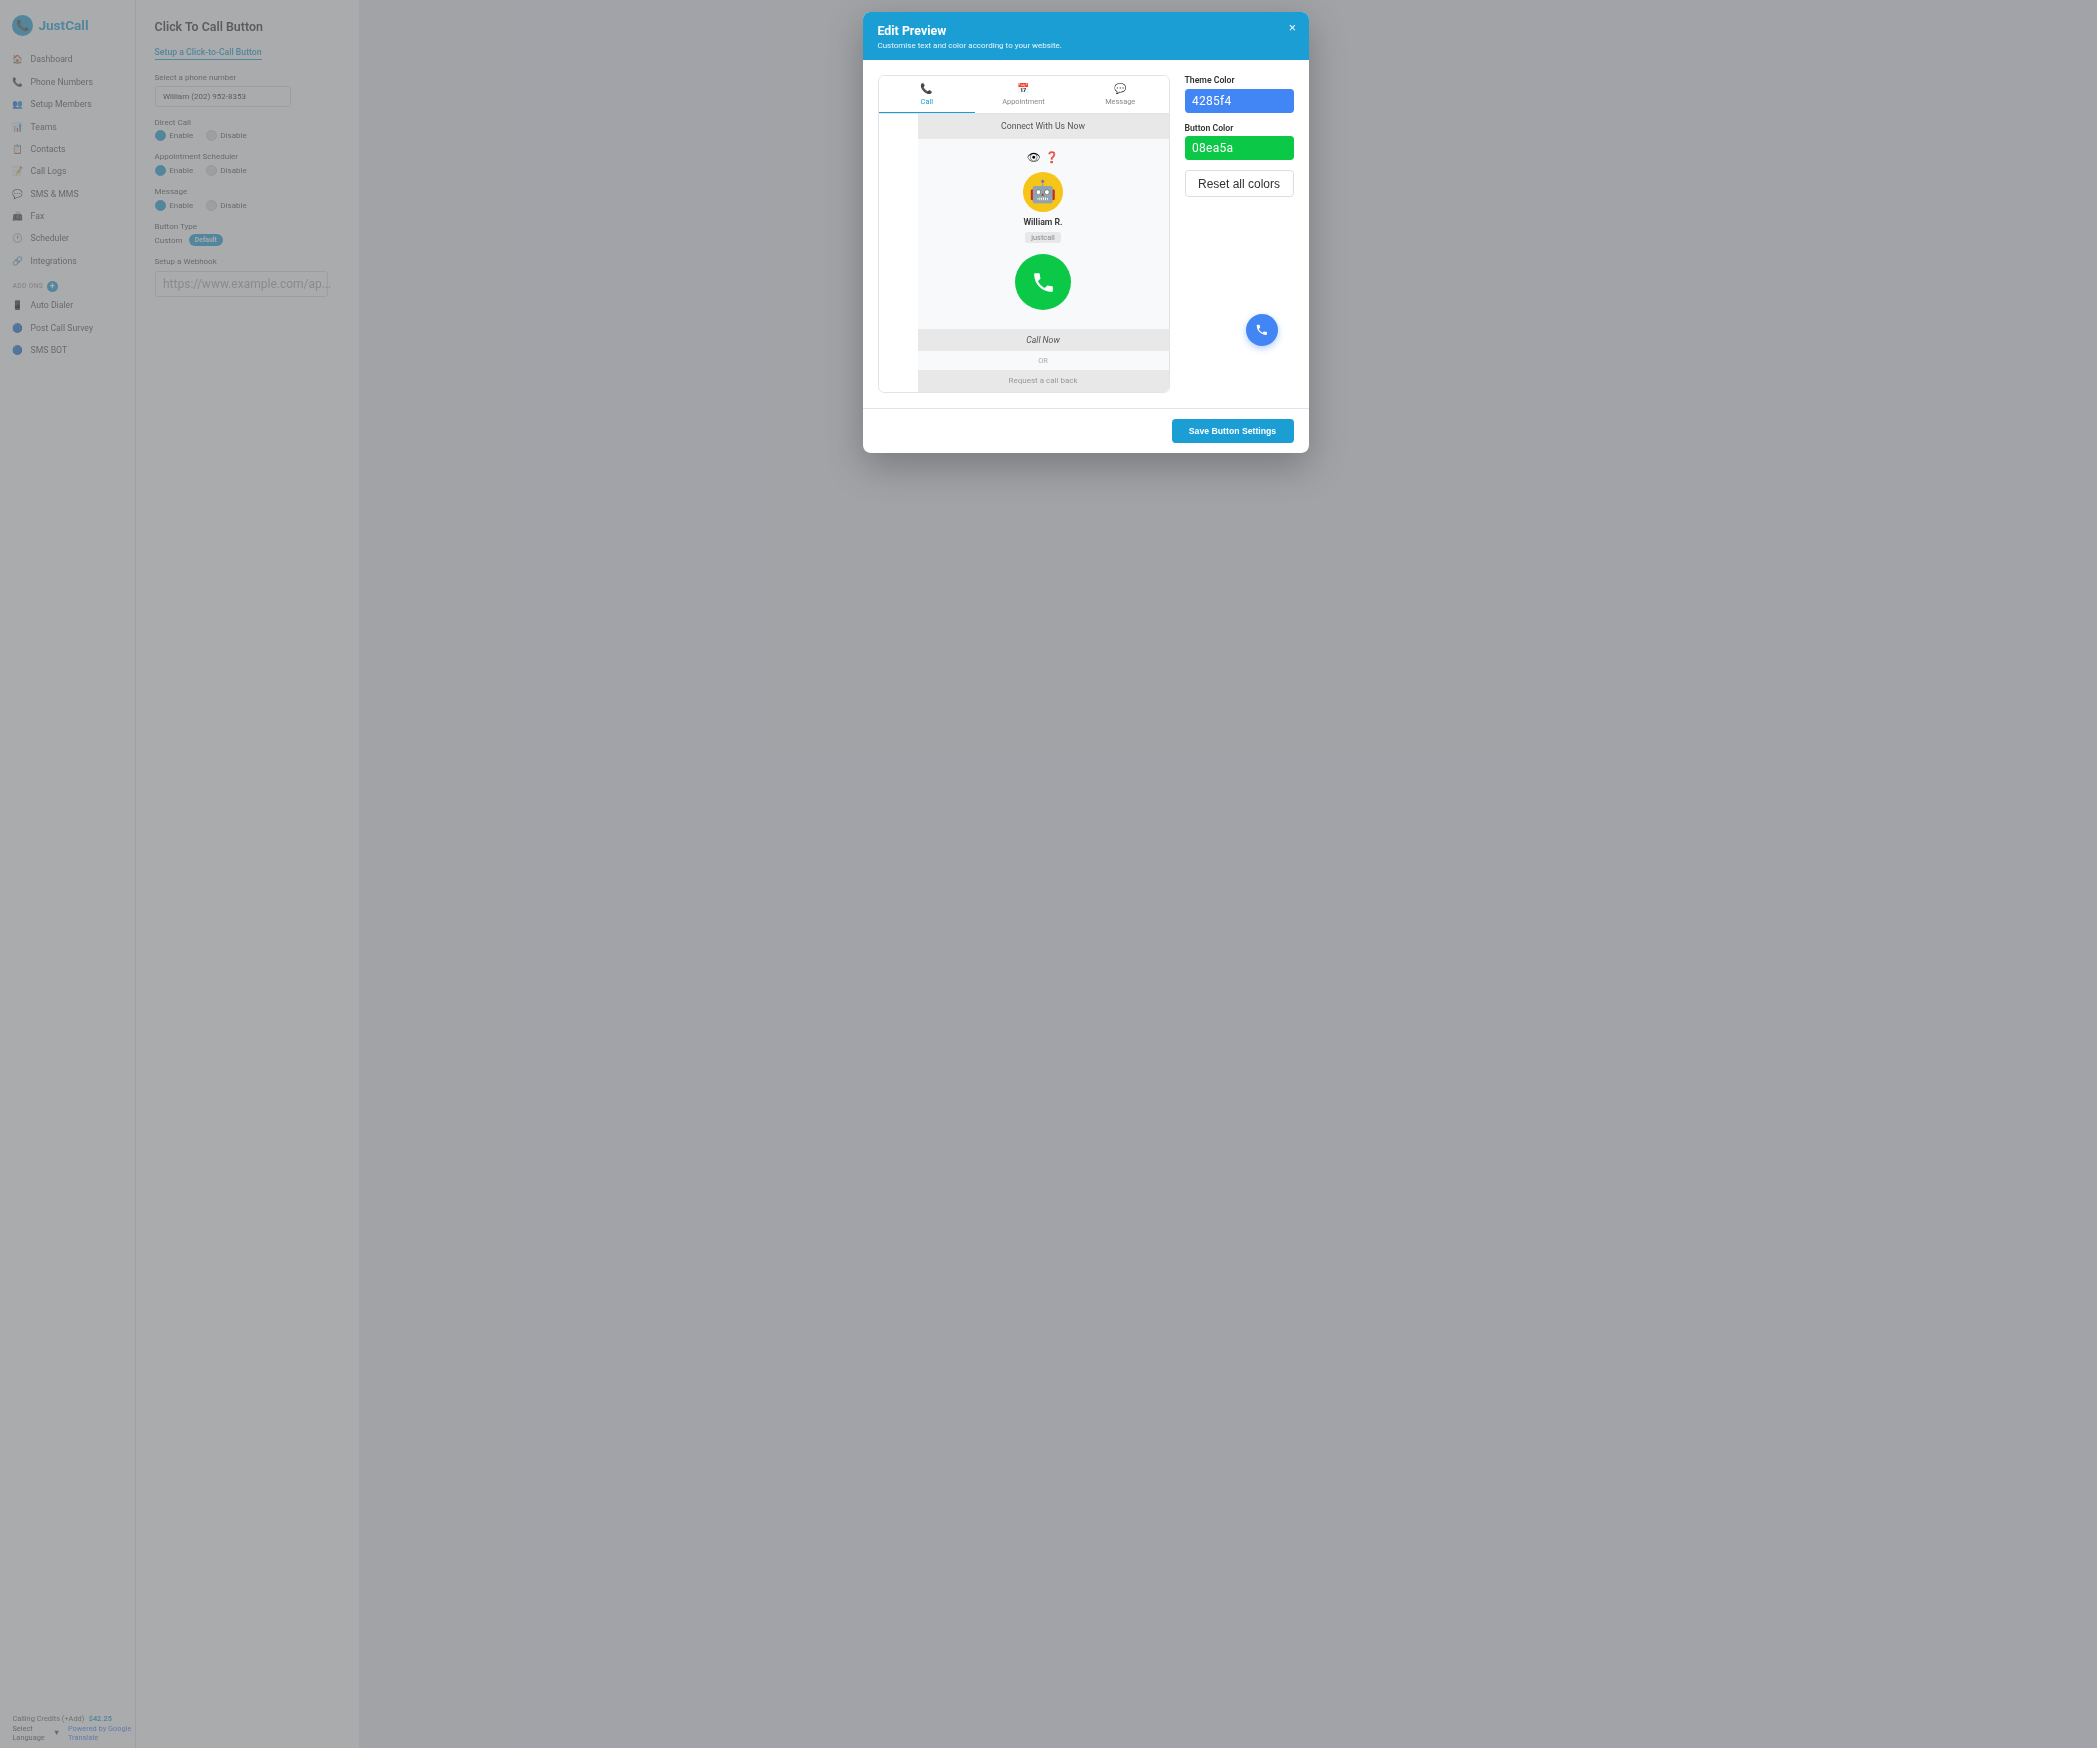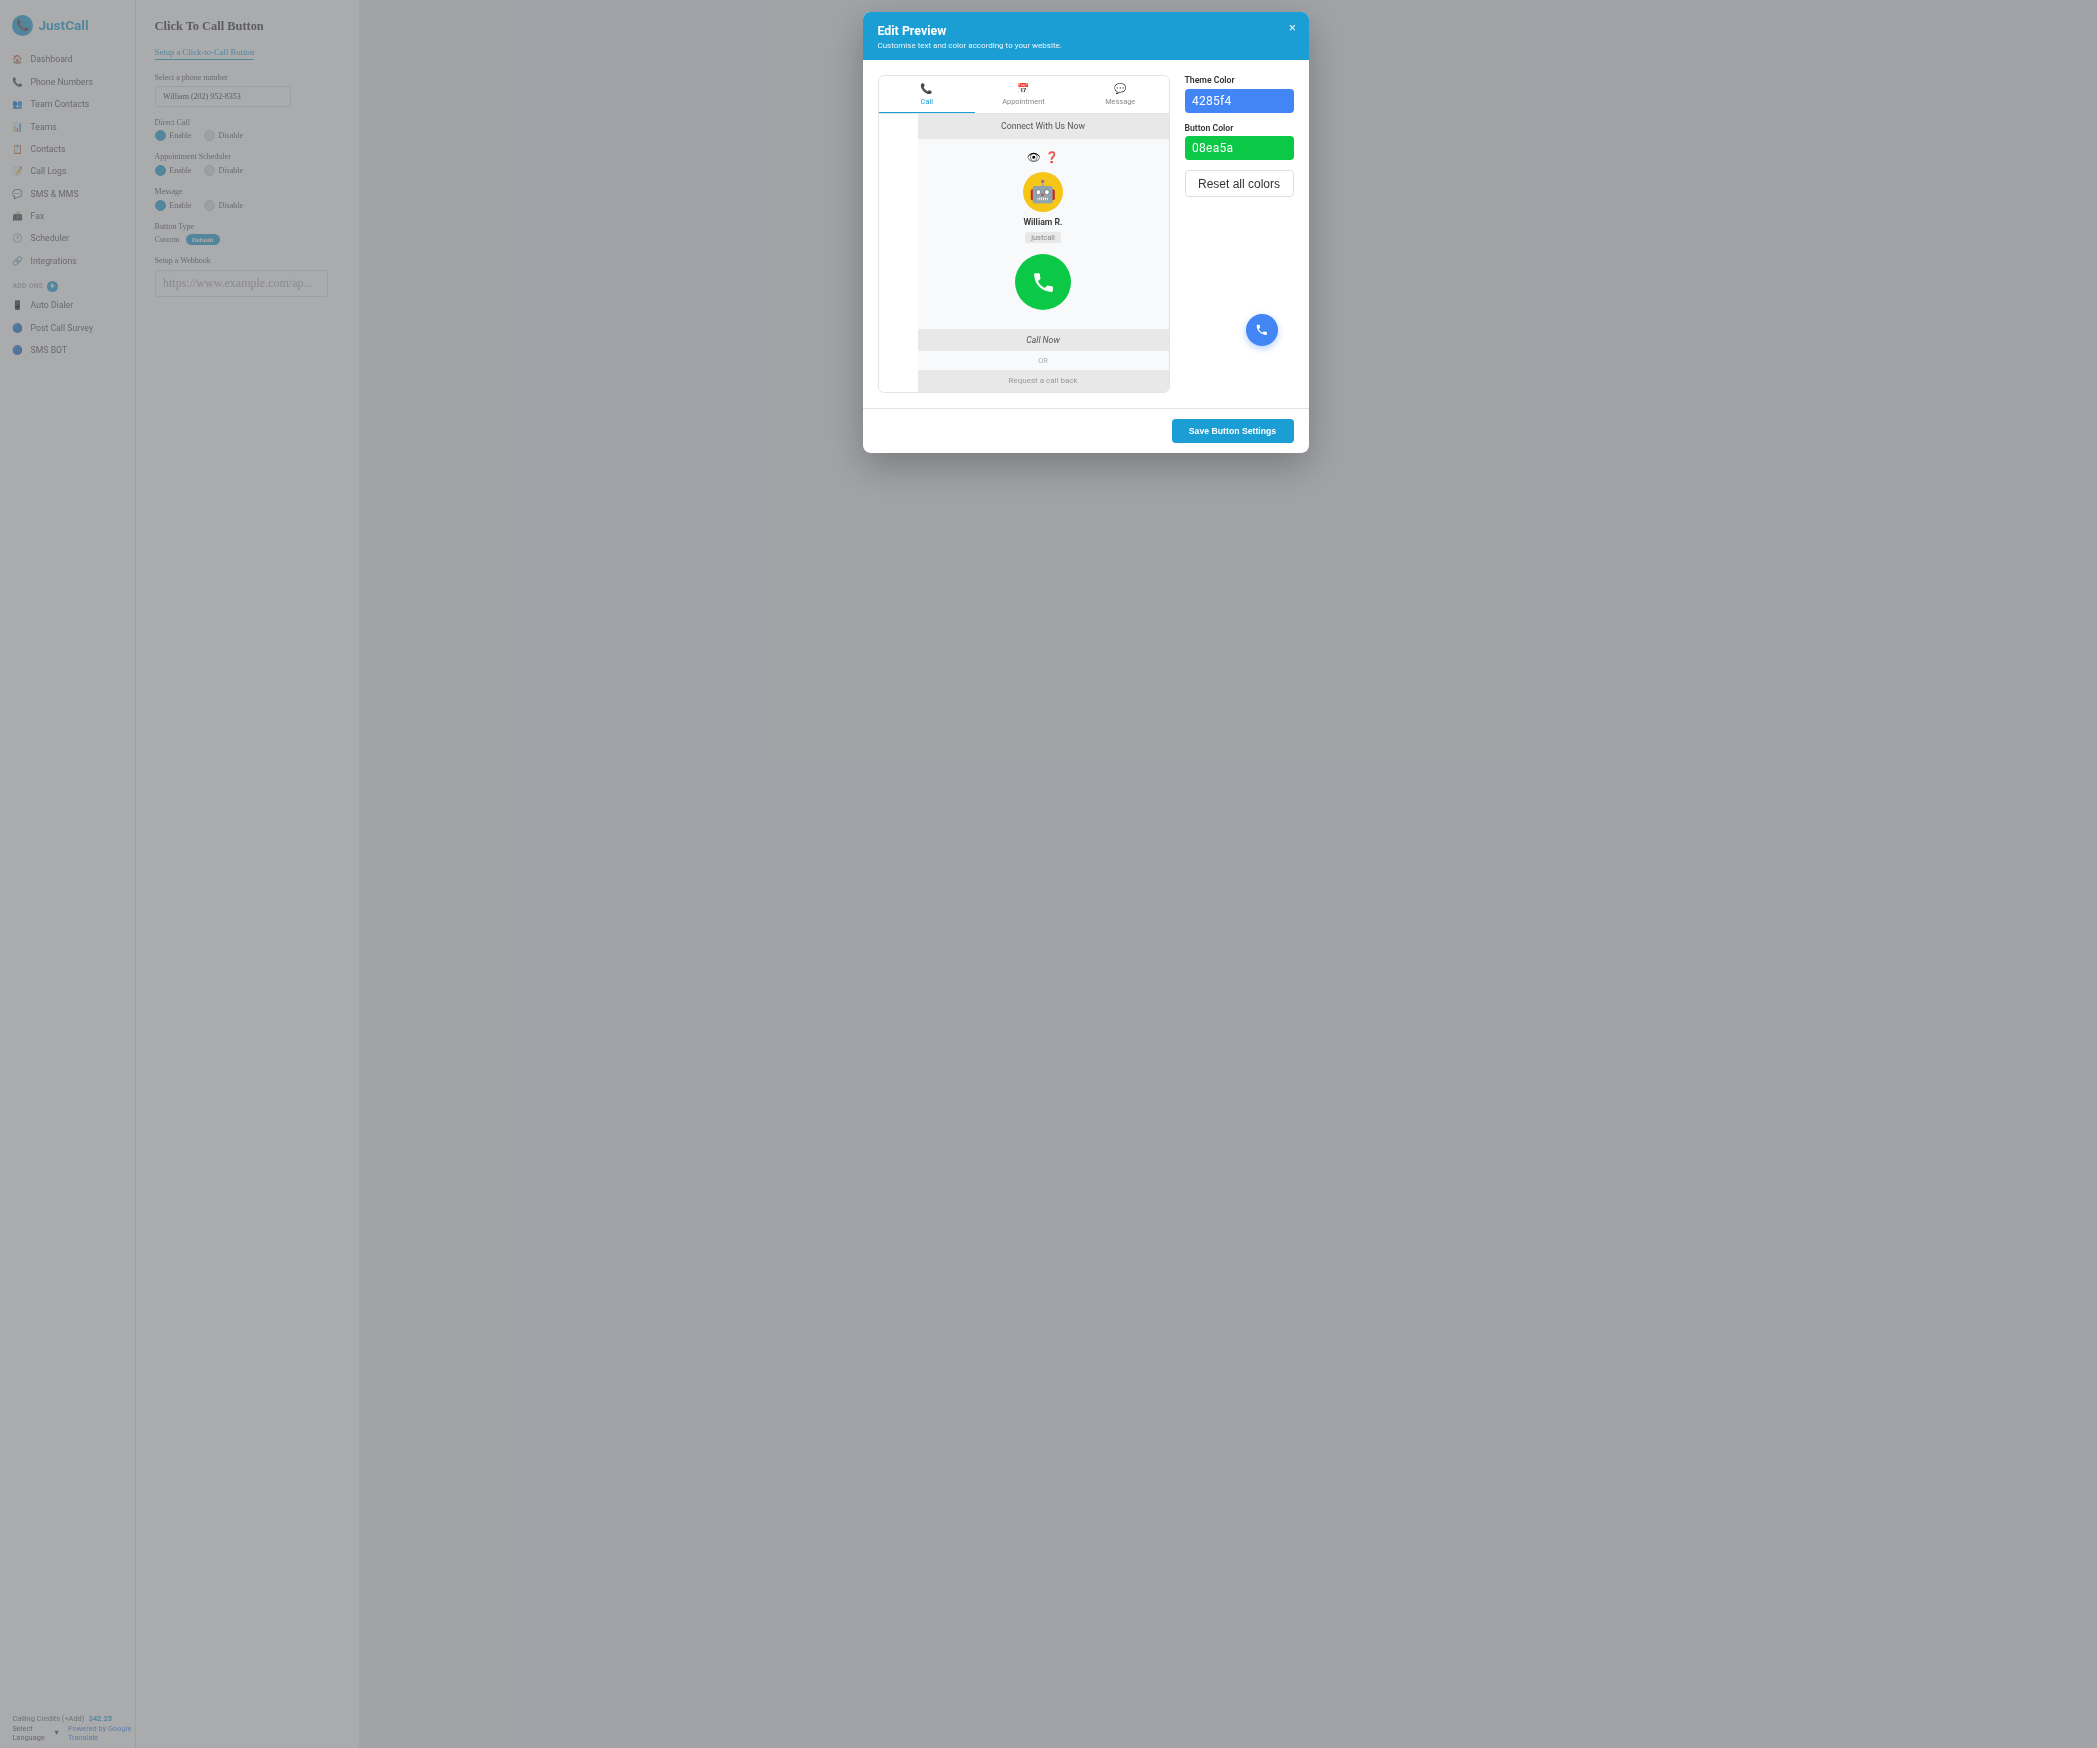--- a/index.html
+++ b/index.html
@@ -89,21 +89,20 @@
       font-weight: bold;
     }
 
     .main-content {
       position: absolute;
       left: 136px;
       top: 0;
       right: 0;
       bottom: 0;
       padding: 18.6px 18.6px;
-      font-family: Liberation Serif, serif;
     }
 
     .main-header {
       font-size: 12.4px;
       font-weight: 600;
       color: #333;
       margin-bottom: 12.4px;
     }
 
     .section-label {
@@ -513,21 +512,21 @@
     <div class="sidebar-item">
       <span>🏠</span>
       <span>Dashboard</span>
     </div>
     <div class="sidebar-item">
       <span>📞</span>
       <span>Phone Numbers</span>
     </div>
     <div class="sidebar-item">
       <span>👥</span>
-      <span>Team Contacts</span>
+      <span>Setup Members</span>
     </div>
     <div class="sidebar-item">
       <span>📊</span>
       <span>Teams</span>
     </div>
     <div class="sidebar-item">
       <span>📋</span>
       <span>Contacts</span>
     </div>
     <div class="sidebar-item">

